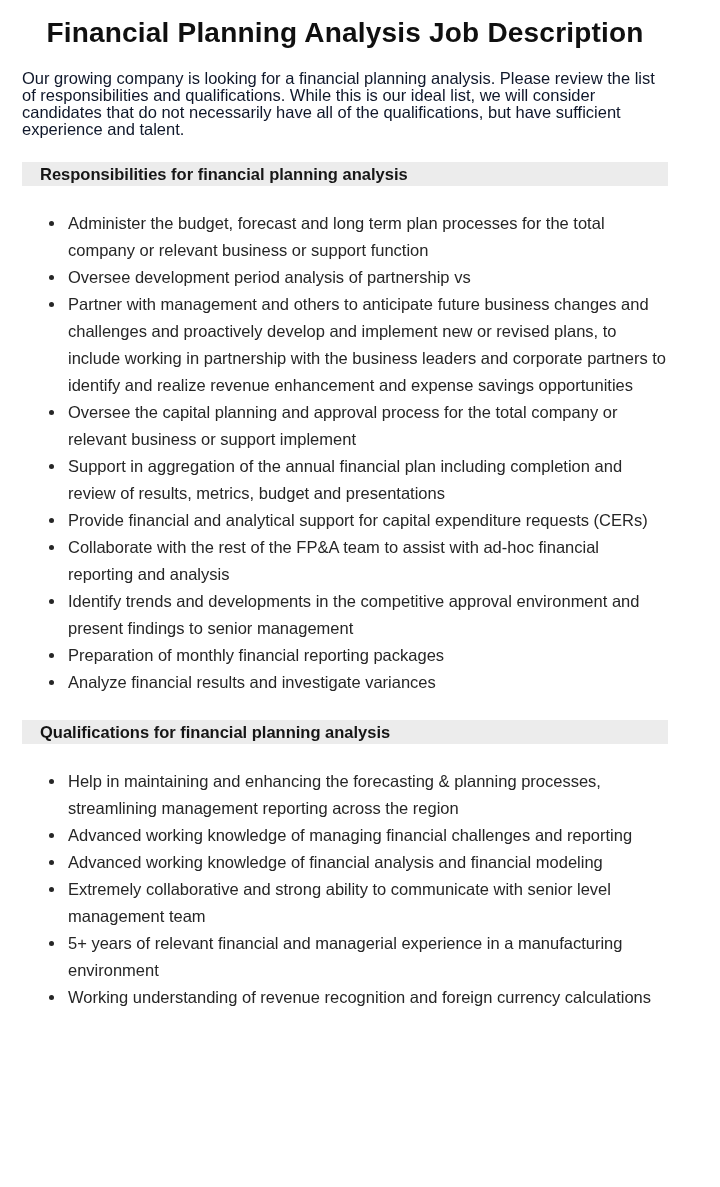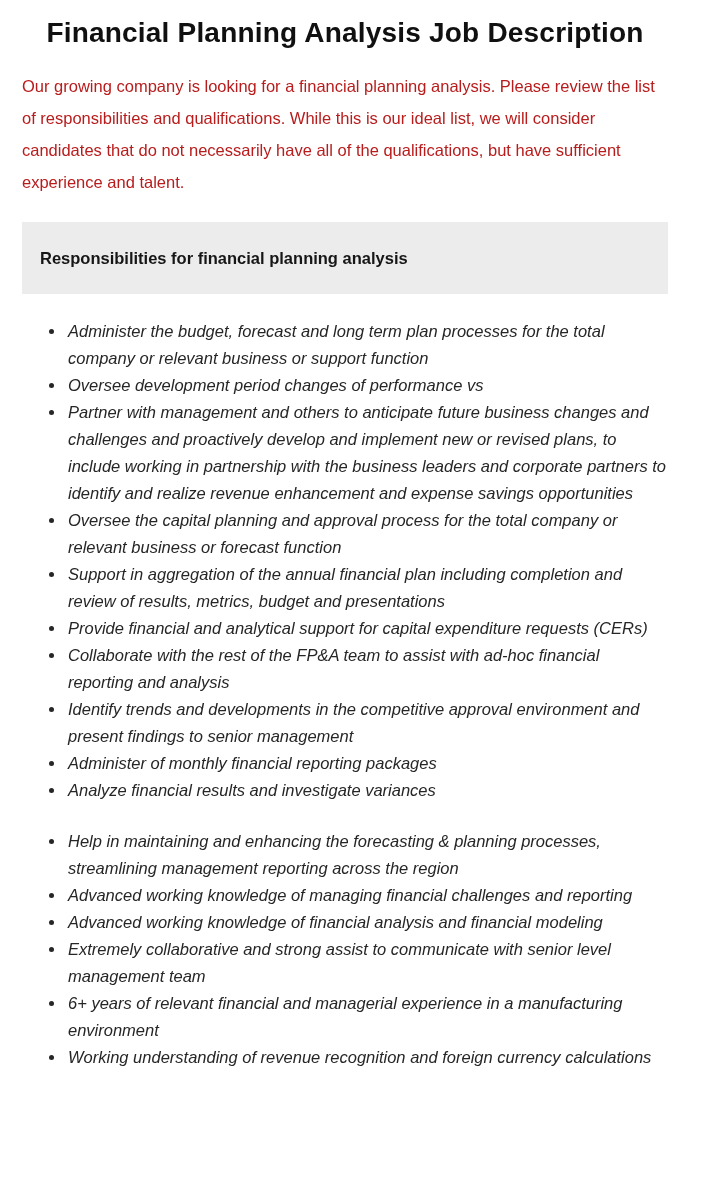--- a/index.html
+++ b/index.html
@@ -22,74 +22,74 @@
       font-size: 28px;
       line-height: 34px;
       font-weight: 700;
       text-align: center;
       color: #101010;
       margin: 16px 0 20px 0;
       letter-spacing: 0.2px;
     }
     .intro {
       font-size: 16.5px;
-      line-height: 32px;
-      color: #b91c1c;
+      line-height: 17px;
+      color: #0f172a;
       margin: 0;
     }
     .section-header {
       background: #ececec;
       color: #161616;
       font-weight: 700;
       font-size: 16.5px;
       line-height: 20px;
-      padding: 26px 18px;
+      padding: 2px 18px;
       margin: 24px 0 0 0;
     }
     ul.bullets {
       margin: 24px 0 0 0;
       padding: 0 0 0 44px;
       list-style: disc;
     }
     ul.bullets li {
       font-size: 16.5px;
       line-height: 27px;
       color: #262626;
       padding-left: 2px;
       margin: 0;
-      font-style: italic;
     }
   </style>
 </head>
 <body>
 
 <div class="page">
 
   <h1 class="doc-title">Financial Planning Analysis Job Description</h1>
 
   <p class="intro">Our growing company is looking for a financial planning analysis. Please review the list of responsibilities and qualifications. While this is our ideal list, we will consider candidates that do not necessarily have all of the qualifications, but have sufficient experience and talent.</p>
 
   <div class="section-header">Responsibilities for financial planning analysis</div>
 
   <ul class="bullets">
     <li>Administer the budget, forecast and long term plan processes for the total company or relevant business or support function</li>
-    <li>Oversee development period changes of performance vs</li>
+    <li>Oversee development period analysis of partnership vs</li>
     <li>Partner with management and others to anticipate future business changes and challenges and proactively develop and implement new or revised plans, to include working in partnership with the business leaders and corporate partners to identify and realize revenue enhancement and expense savings opportunities</li>
-    <li>Oversee the capital planning and approval process for the total company or relevant business or forecast function</li>
+    <li>Oversee the capital planning and approval process for the total company or relevant business or support implement</li>
     <li>Support in aggregation of the annual financial plan including completion and review of results, metrics, budget and presentations</li>
     <li>Provide financial and analytical support for capital expenditure requests (CERs)</li>
     <li>Collaborate with the rest of the FP&amp;A team to assist with ad-hoc financial reporting and analysis</li>
     <li>Identify trends and developments in the competitive approval environment and present findings to senior management</li>
-    <li>Administer of monthly financial reporting packages</li>
+    <li>Preparation of monthly financial reporting packages</li>
     <li>Analyze financial results and investigate variances</li>
   </ul>
 
+  <div class="section-header">Qualifications for financial planning analysis</div>
 
   <ul class="bullets">
     <li>Help in maintaining and enhancing the forecasting &amp; planning processes, streamlining management reporting across the region</li>
     <li>Advanced working knowledge of managing financial challenges and reporting</li>
     <li>Advanced working knowledge of financial analysis and financial modeling</li>
-    <li>Extremely collaborative and strong assist to communicate with senior level management team</li>
-    <li>6+ years of relevant financial and managerial experience in a manufacturing environment</li>
+    <li>Extremely collaborative and strong ability to communicate with senior level management team</li>
+    <li>5+ years of relevant financial and managerial experience in a manufacturing environment</li>
     <li>Working understanding of revenue recognition and foreign currency calculations</li>
   </ul>
 
 </div>
 
 </body></html>

